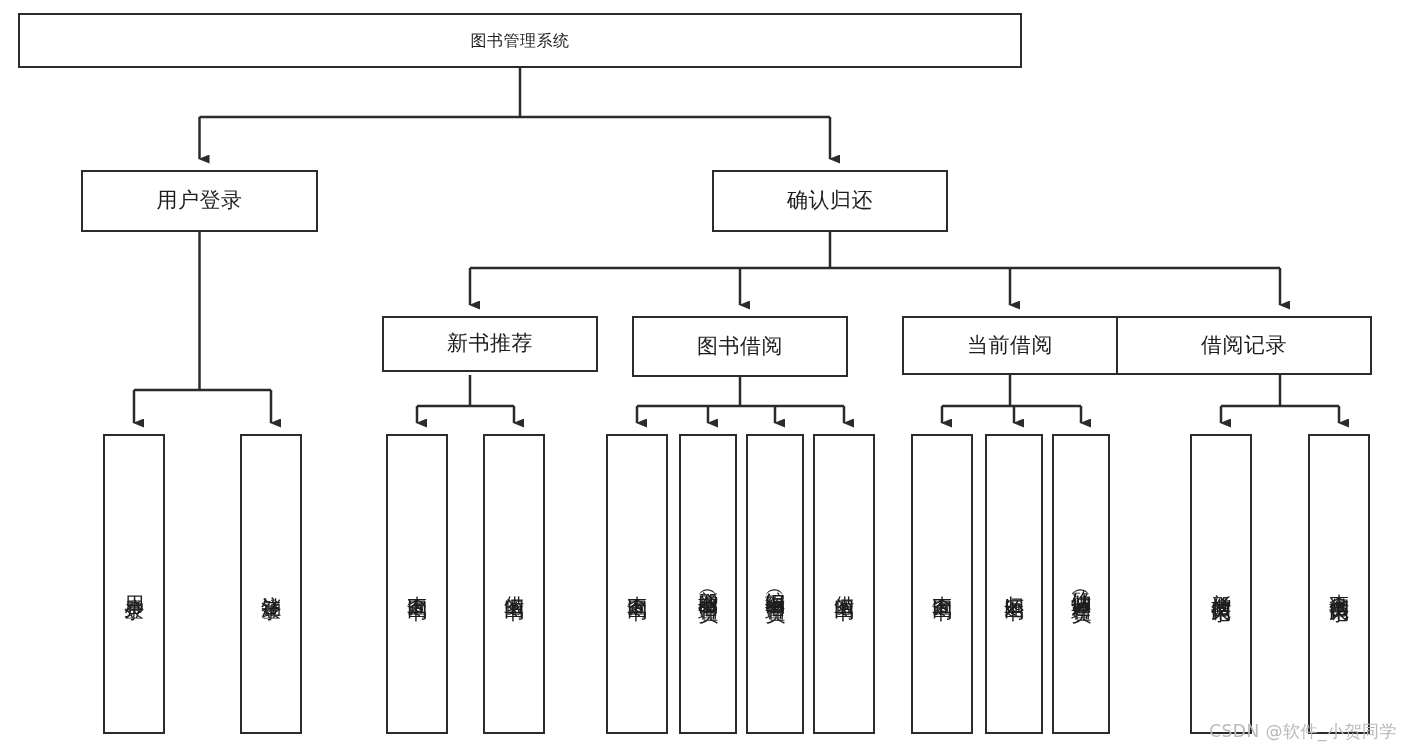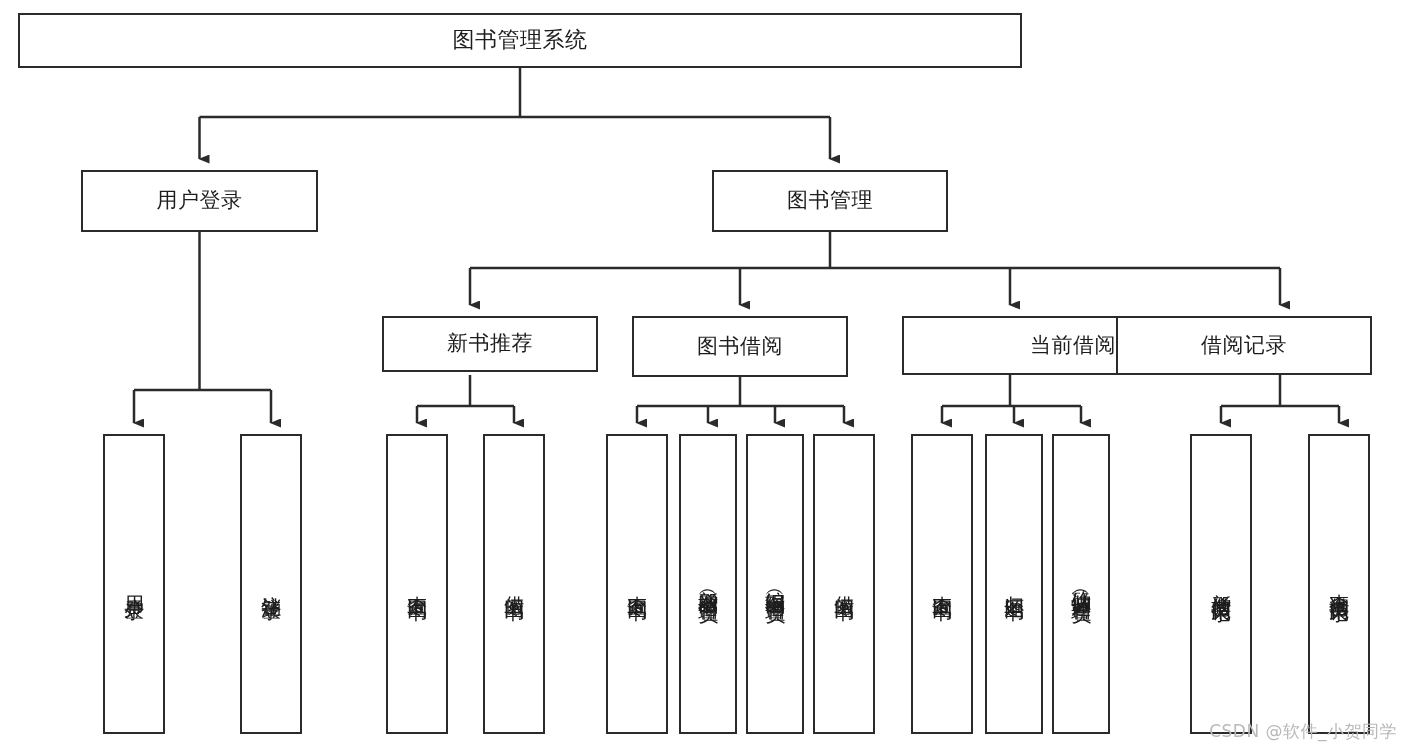--- a/index.html
+++ b/index.html
@@ -32,21 +32,21 @@
     z-index:2;
   }
   .node-label{
     font-size:21px;
     line-height:1.2;
     letter-spacing:0.5px;
     color:#1d1d1d;
     white-space:nowrap;
     text-align:center;
   }
-  .node.root .node-label{font-size:22px;}
+  .node.root .node-label{font-size:16px;}
   .leaf{
     align-items:center;
     justify-content:center;
   }
   .leaf .node-label{
     writing-mode:vertical-rl;
     text-orientation:upright;
     font-size:20px;
     line-height:1.28;
     letter-spacing:2px;
@@ -116,31 +116,31 @@
 
   <div class="node root" style="left: 18px; top: 13px; width: 1004px; height: 55px;">
     <span class="node-label">图书管理系统</span>
   </div>
 
   <div id="level2-host">
       <div class="node level2" style="left: 81px; top: 170px; width: 237px; height: 62px;">
         <span class="node-label">用户登录</span>
       </div>
       <div class="node level2" style="left: 712px; top: 170px; width: 236px; height: 62px;">
-        <span class="node-label">图书管理</span>
+        <span class="node-label">确认归还</span>
       </div>
     </div>
   <div id="level3-host">
       <div class="node level3" style="left: 382px; top: 316px; width: 216px; height: 56px;">
         <span class="node-label">新书推荐</span>
       </div>
       <div class="node level3" style="left: 632px; top: 316px; width: 216px; height: 61px;">
         <span class="node-label">图书借阅</span>
       </div>
-      <div class="node level3" style="left: 902px; top: 316px; width: 216px; height: 59px; justify-content: flex-end;">
+      <div class="node level3" style="left: 902px; top: 316px; width: 216px; height: 59px;">
         <span class="node-label">当前借阅</span>
       </div>
       <div class="node level3" style="left: 1116px; top: 316px; width: 256px; height: 59px;">
         <span class="node-label">借阅记录</span>
       </div>
     </div>
   <div id="leaf-host">
       <div class="node leaf" style="left: 103px; top: 434px; width: 62px; height: 300px;">
         <span class="node-label">用户登录</span>
       </div>

